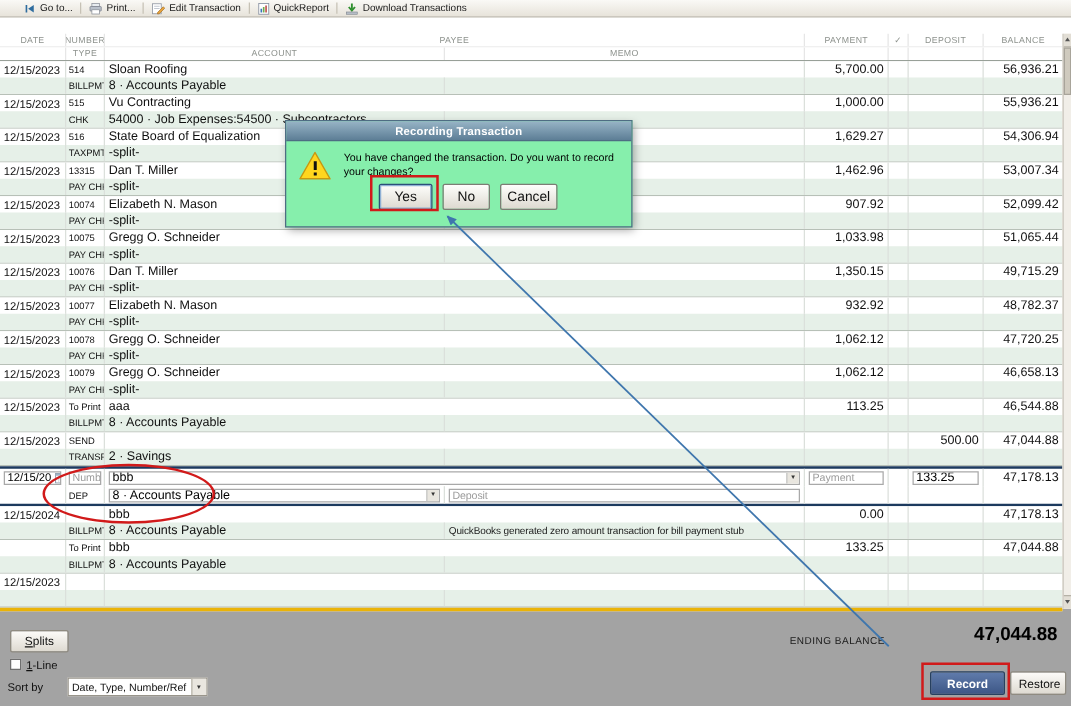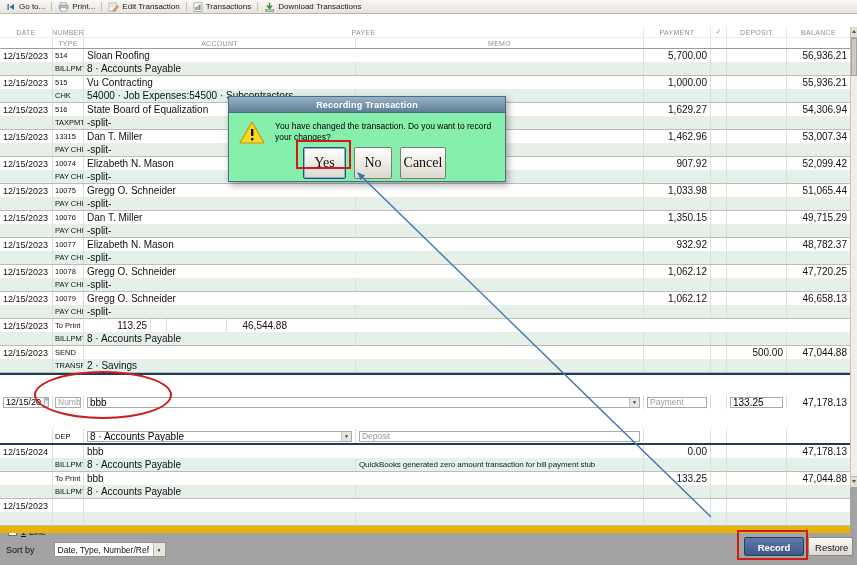--- a/index.html
+++ b/index.html
@@ -1,27 +1,27 @@
 <!DOCTYPE html>
 <html><head>
 <meta charset="utf-8">
 <style>
   html,body{margin:0;padding:0;}
   body{width:857px;height:565px;position:relative;overflow:hidden;background:#fff;
        font-family:"Liberation Sans",sans-serif;color:#111;}
 
   
   .toolbar{position:absolute;left:0;top:0;width:857px;height:14px;display:flex;align-items:center;
-    background:linear-gradient(#faf9f6,#e7e3da);border-bottom:1px solid #bcb7ac;padding-left:2px;box-sizing:border-box;z-index:2;}
+    background:linear-gradient(#faf9f6,#e7e3da);border-bottom:1px solid #bcb7ac;padding-left:15px;box-sizing:border-box;z-index:2;}
   .tb-btn{display:flex;align-items:center;gap:3px;font-size:8px;color:#1a1a1a;padding:0 4px;height:12px;cursor:default;}
   .tb-ic{display:flex;align-items:center;}
   .tb-sep{width:1px;height:9px;background:#c6c1b5;margin:0 2px;}
 
   
-  .register{position:absolute;left:0;top:27px;width:850px;background:#fff;border-bottom:7px solid #eab308;z-index:1;}
+  .register{position:absolute;left:0;top:27px;width:850px;background:#fff;border-bottom:3px solid #eab308;z-index:1;}
   .hdr{border-bottom:1px solid #98a098;}
   .hdr-line{display:flex;height:10px;background:#fff;}
   .hdr-line.first{border-bottom:1px solid #ececec;}
   .hc{display:flex;align-items:center;justify-content:center;font-size:7px;color:#8d928d;letter-spacing:.3px;
       border-right:1px solid #e6e6e6;box-sizing:border-box;height:100%;overflow:hidden;white-space:nowrap;}
   .w-date{width:53px;}.w-number{width:31px;}.w-payee{width:560px;}.w-account{width:272px;}.w-memo{width:288px;}
   .w-payment{width:67px;}.w-chk{width:16px;}.w-deposit{width:60px;}.w-balance{width:63px;border-right:none !important;}
 
   .line{display:flex;height:13px;width:850px;}
   .l1{background:#fff;}
@@ -29,21 +29,21 @@
   .txn{border-bottom:1px solid #b7c0b7;}
   .c{display:flex;align-items:center;padding:0 3px;box-sizing:border-box;height:100%;
      border-right:1px solid #dbe0db;overflow:hidden;white-space:nowrap;font-size:10px;color:#101010;}
   .c.w-number{font-size:7.5px;padding:0 2px;}
   .c.w-date{font-size:9px;}
   .c.w-memo{font-size:8px;letter-spacing:-.1px;color:#222;}
   .num{justify-content:flex-end;}
 
   
   .edit-row{border-top:2px solid #1c3a5e;border-bottom:2px solid #1c3a5e;background:#fff;}
-  .edit-row .line{height:14px;margin-top:20px;}
+  .edit-row .line{height:14px;}
   .ef{flex:1;height:11px;border:1px solid #a9a9a9;background:#fff;display:flex;align-items:center;
       padding:0 2px;overflow:hidden;white-space:nowrap;box-sizing:border-box;}
   .combo{justify-content:space-between;padding-right:0;}
   .dd{width:9px;align-self:stretch;display:flex;align-items:center;justify-content:center;
       font-size:5px;color:#333;background:#e9e6df;border-left:1px solid #c5c5c5;}
   .ph{color:#9b9b9b;font-size:8.5px;}
   .val{font-size:10px;color:#000;}
   .cal{display:flex;margin-left:3px;}
 
   
@@ -80,21 +80,21 @@
 
   
   .dialog{position:absolute;left:228px;top:96px;width:278px;height:86px;background:#86efac;
           border:1px solid #4e6d83;box-shadow:2px 3px 7px rgba(0,0,0,.35);z-index:20;box-sizing:border-box;}
   .dlg-title{height:15px;background:linear-gradient(#97b4c6,#5d7e96);border-bottom:1px solid #4e6d83;color:#fff;
              font-size:9px;font-weight:bold;display:flex;align-items:center;justify-content:center;letter-spacing:.2px;}
   .dlg-body{position:relative;width:100%;height:68px;}
   .warn{position:absolute;left:10px;top:8px;}
   .msg{position:absolute;left:46px;top:8px;width:224px;font-size:8.5px;line-height:10.5px;color:#000;}
   .dlg-btns{position:absolute;left:74px;top:34px;display:flex;gap:8px;}
-  .dbtn{height:32px;box-sizing:border-box;font-size:14px;font-family:Liberation Serif, serif;color:#111;border-radius:2px;
+  .dbtn{height:21px;box-sizing:border-box;font-size:11px;font-family:Liberation Sans, sans-serif;color:#111;border-radius:2px;
         background:linear-gradient(#fefefc,#ddd9d0);border:1px solid #7d7d75;display:flex;align-items:center;justify-content:center;}
   .dbtn.yes{width:43px;border:1px solid #2c4f79;box-shadow:inset 0 0 0 1px #8fb0d4;}
   .dbtn.no{width:38px;}
   .dbtn.cancel{width:46px;}
 
   
   .ann{position:absolute;border:2px solid #d11a1a;pointer-events:none;box-sizing:border-box;}
   .ann-ellipse{left:34px;top:371px;width:138px;height:48px;border-radius:50%;z-index:22;}
   .ann-yes{left:296px;top:140px;width:55px;height:29px;z-index:40;}
   .ann-record{left:737px;top:530px;width:71px;height:30px;z-index:40;}
@@ -139,21 +139,21 @@
     <span class="tb-sep"></span>
     <div class="tb-btn">
       <span class="tb-ic">
         <svg width="10" height="10" viewBox="0 0 10 10">
           <rect x="1" y="0.8" width="8" height="8.6" fill="#fff" stroke="#8a93a3" stroke-width="0.7"></rect>
           <rect x="2.4" y="5" width="1.3" height="3" fill="#3a76b8"></rect>
           <rect x="4.3" y="3.6" width="1.3" height="4.4" fill="#6fae4e"></rect>
           <rect x="6.2" y="2.4" width="1.3" height="5.6" fill="#c0504d"></rect>
         </svg>
       </span>
-      <span>Transactions</span>
+      <span>QuickReport</span>
     </div>
     <span class="tb-sep"></span>
     <div class="tb-btn">
       <span class="tb-ic">
         <svg width="11" height="10" viewBox="0 0 11 10">
           <path d="M5.5 0.8 L5.5 5.4" stroke="#2f8f2f" stroke-width="1.5"></path>
           <path d="M3 3.6 L5.5 6.4 L8 3.6" fill="none" stroke="#2f8f2f" stroke-width="1.5"></path>
           <rect x="1.2" y="7.6" width="8.6" height="1.8" fill="#b9c0ca" stroke="#7d838d" stroke-width="0.5"></rect>
         </svg>
       </span>
@@ -392,20 +392,21 @@
           <div class="c w-payment"></div>
           <div class="c w-chk"></div>
           <div class="c w-deposit"></div>
           <div class="c w-balance"></div>
         </div>
       </div>
       <div class="txn">
         <div class="line l1">
           <div class="c w-date">12/15/2023</div>
           <div class="c w-number">To Print</div>
+          <div class="c w-payee">aaa</div>
           <div class="c w-payment num">113.25</div>
           <div class="c w-chk"></div>
           <div class="c w-deposit num"></div>
           <div class="c w-balance num">46,544.88</div>
         </div>
         <div class="line l2">
           <div class="c w-date"></div>
           <div class="c w-number">BILLPMT</div>
           <div class="c w-account">8 · Accounts Payable</div>
           <div class="c w-memo"></div>

